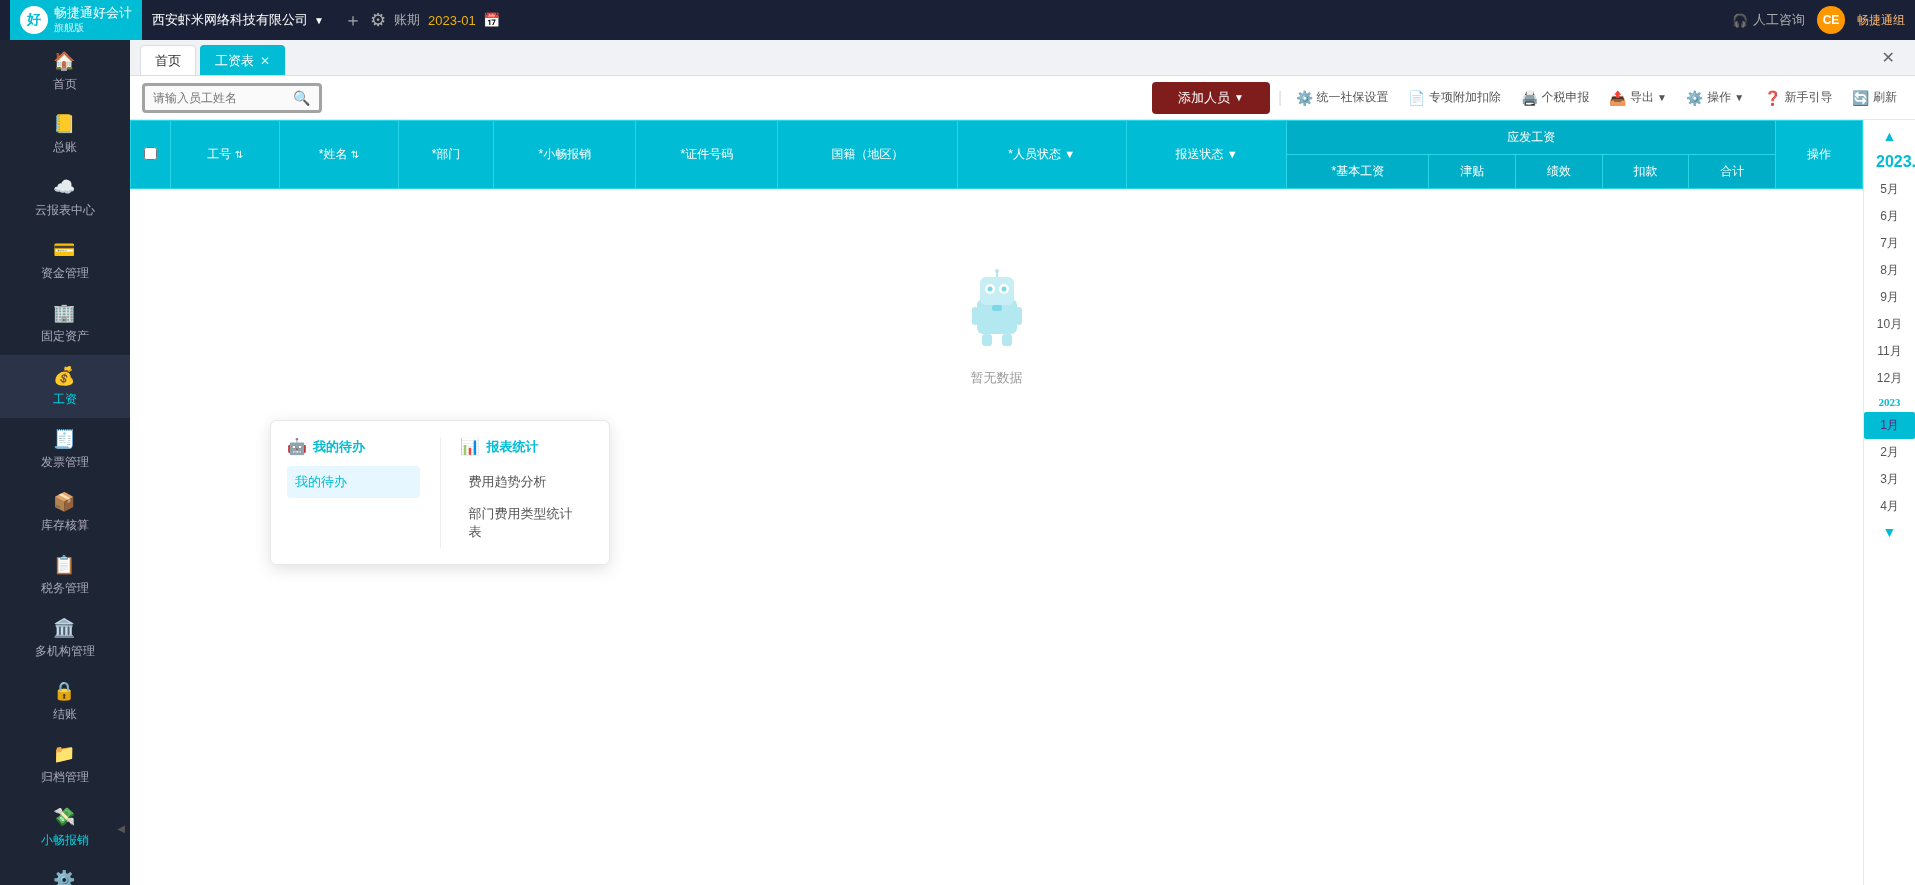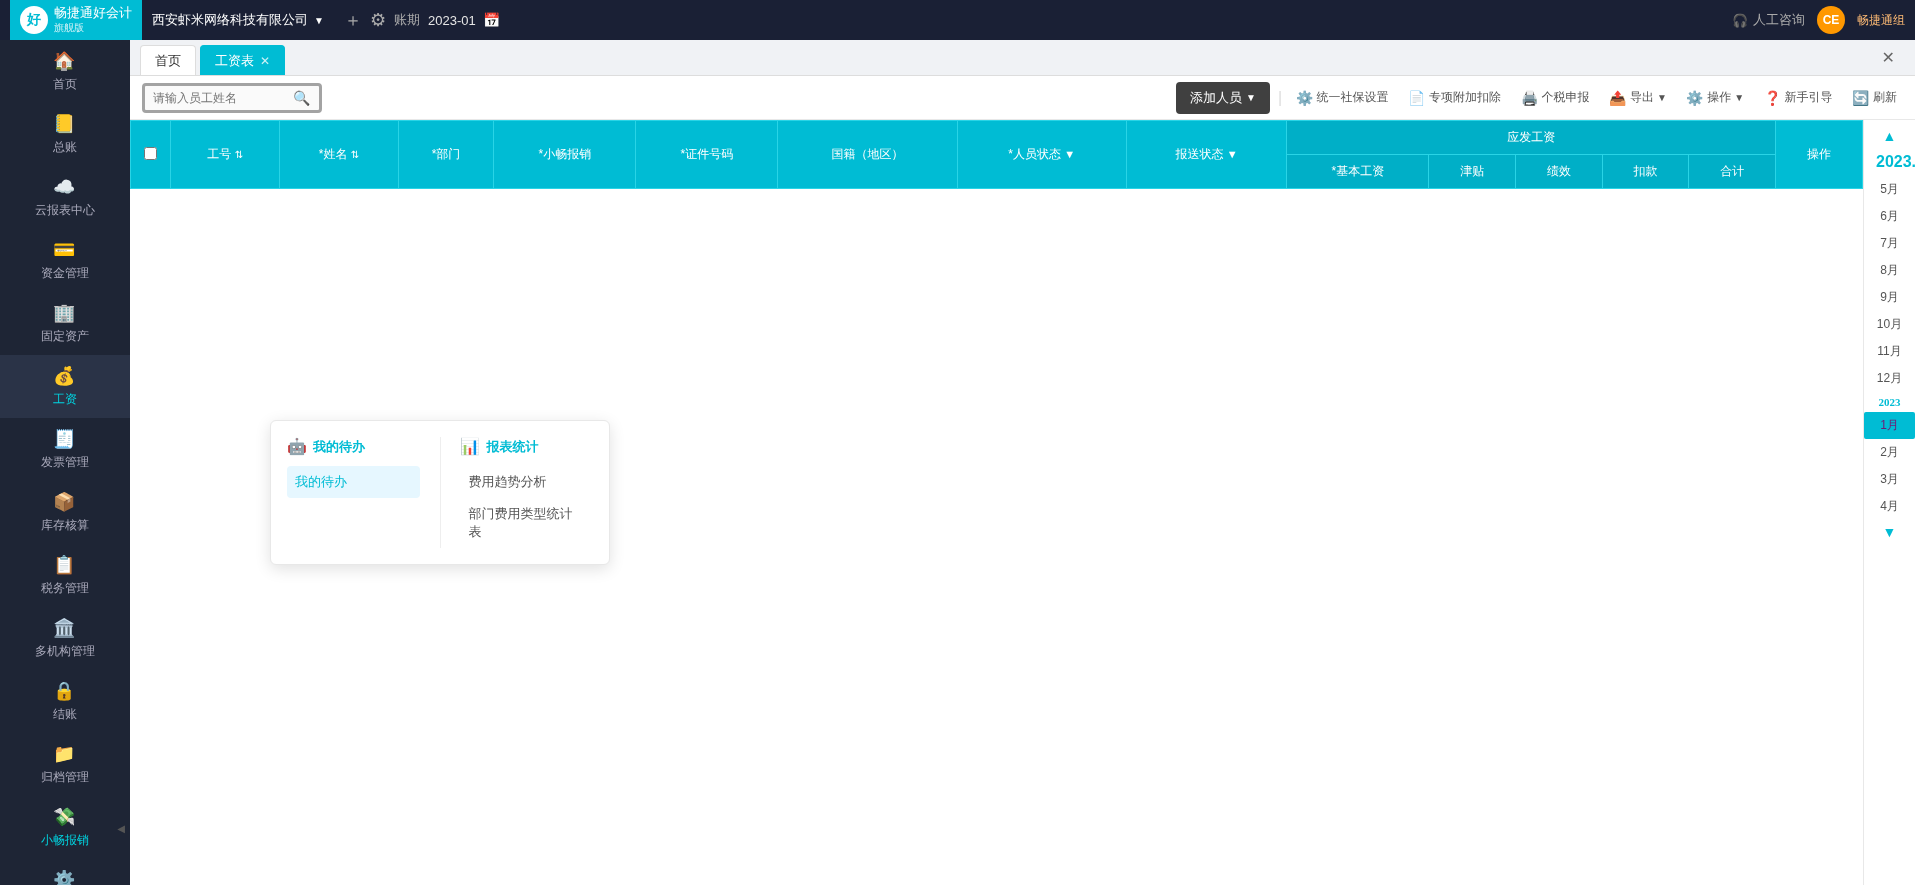--- a/index.html
+++ b/index.html
@@ -33,21 +33,21 @@
     }
     .logo-text { color: white; font-size: 13px; line-height: 1.2; }
     .logo-sub { color: rgba(255,255,255,0.8); font-size: 10px; }
     .company-name {
       color: white; font-size: 13px; display: flex; align-items: center; gap: 6px; cursor: pointer;
     }
     .chevron-down { color: white; font-size: 10px; }
     .header-actions { display: flex; align-items: center; gap: 8px; margin-left: 10px; }
     .header-btn { color: #aaa; font-size: 18px; cursor: pointer; background: none; border: none; }
     .period-label { color: #aaa; font-size: 13px; }
-    .period-value { color: #e5e5e5; font-size: 13px; cursor: pointer; }
+    .period-value { color: #eab308; font-size: 13px; cursor: pointer; }
     .calendar-icon { color: #aaa; font-size: 14px; cursor: pointer; }
     .top-right { margin-left: auto; display: flex; align-items: center; gap: 12px; }
     .service-btn { color: #aaa; font-size: 13px; cursor: pointer; display: flex; align-items: center; gap: 4px; }
     .user-avatar { width: 28px; height: 28px; border-radius: 50%; background: #ff9800; display: flex; align-items: center; justify-content: center; color: white; font-size: 12px; font-weight: bold; }
     .user-name { color: #fdba74; font-size: 12px; }
 
     
     .main-layout { display: flex; flex: 1; overflow: hidden; }
 
     
@@ -86,21 +86,21 @@
     .tab-close-btn { position: absolute; top: 8px; right: 20px; font-size: 16px; color: #666; cursor: pointer; }
 
     
     .toolbar {
       height: 44px; background: white; display: flex; align-items: center; padding: 0 12px; gap: 8px;
       border-bottom: 1px solid #e8e8e8; flex-shrink: 0;
     }
     .search-wrapper { display: flex; align-items: center; border: 3px solid #a3a3a3; border-radius: 4px; padding: 0 8px; height: 30px; width: 180px; background: #fafafa; }
     .search-input { border: none; background: transparent; outline: none; font-size: 12px; width: 100%; color: #999; }
     .search-icon-btn { color: #999; font-size: 14px; cursor: pointer; }
-    .add-btn { background: #404040; color: white; border: none; height: 32px; padding: 0 14px; border-radius: 4px; font-size: 13px; cursor: pointer; display: flex; align-items: center; gap: 4px; }
+    .add-btn { background: #7f1d1d; color: white; border: none; height: 32px; padding: 0 26px; border-radius: 4px; font-size: 13px; cursor: pointer; display: flex; align-items: center; gap: 4px; }
     .add-btn-arrow { font-size: 10px; }
     .toolbar-spacer { flex: 1; }
     .tool-btn { color: #555; font-size: 12px; cursor: pointer; display: flex; align-items: center; gap: 3px; white-space: nowrap; padding: 0 6px; }
     .tool-btn .t-icon { font-size: 14px; }
     .tool-divider { color: #ddd; }
 
     
     .table-container { flex: 1; overflow: auto; background: white; position: relative; }
     .data-table { width: 100%; border-collapse: collapse; font-size: 12px; }
     .data-table th {
@@ -330,20 +330,40 @@
               <th class="sub-header">津贴</th>
               <th class="sub-header">绩效</th>
               <th class="sub-header">扣款</th>
               <th class="sub-header">合计</th>
             </tr>
           </thead>
           <tbody>
           </tbody>
         </table>
 
+        <div class="empty-state">
+          <svg width="90" height="90" viewBox="0 0 90 90">
+
+            <rect x="25" y="30" width="40" height="35" rx="6" fill="#b3e8f0"></rect>
+            <rect x="28" y="8" width="34" height="28" rx="6" fill="#c8eef5"></rect>
+            <circle cx="38" cy="20" r="5" fill="white"></circle>
+            <circle cx="52" cy="20" r="5" fill="white"></circle>
+            <circle cx="38" cy="20" r="2.5" fill="#7dd8e8"></circle>
+            <circle cx="52" cy="20" r="2.5" fill="#7dd8e8"></circle>
+            <rect x="40" y="36" width="10" height="6" rx="2" fill="#7dd8e8"></rect>
+            <rect x="20" y="38" width="6" height="18" rx="3" fill="#b3e8f0"></rect>
+            <rect x="64" y="38" width="6" height="18" rx="3" fill="#b3e8f0"></rect>
+            <rect x="30" y="65" width="10" height="12" rx="3" fill="#b3e8f0"></rect>
+            <rect x="50" y="65" width="10" height="12" rx="3" fill="#b3e8f0"></rect>
+
+            <line x1="45" y1="8" x2="45" y2="2" stroke="#b3e8f0" stroke-width="2"></line>
+            <circle cx="45" cy="2" r="2" fill="#b3e8f0"></circle>
+          </svg>
+          <div class="empty-text">暂无数据</div>
+        </div>
       </div>
 
       <div class="month-panel">
         <div class="month-nav">▲</div>
         <div class="month-item" style="color:#00bcd4;font-size:16px;font-weight:bold;padding-left:12px;">2023.01</div>
         <div class="month-item">5月</div>
         <div class="month-item">6月</div>
         <div class="month-item">7月</div>
         <div class="month-item">8月</div>
         <div class="month-item">9月</div>

